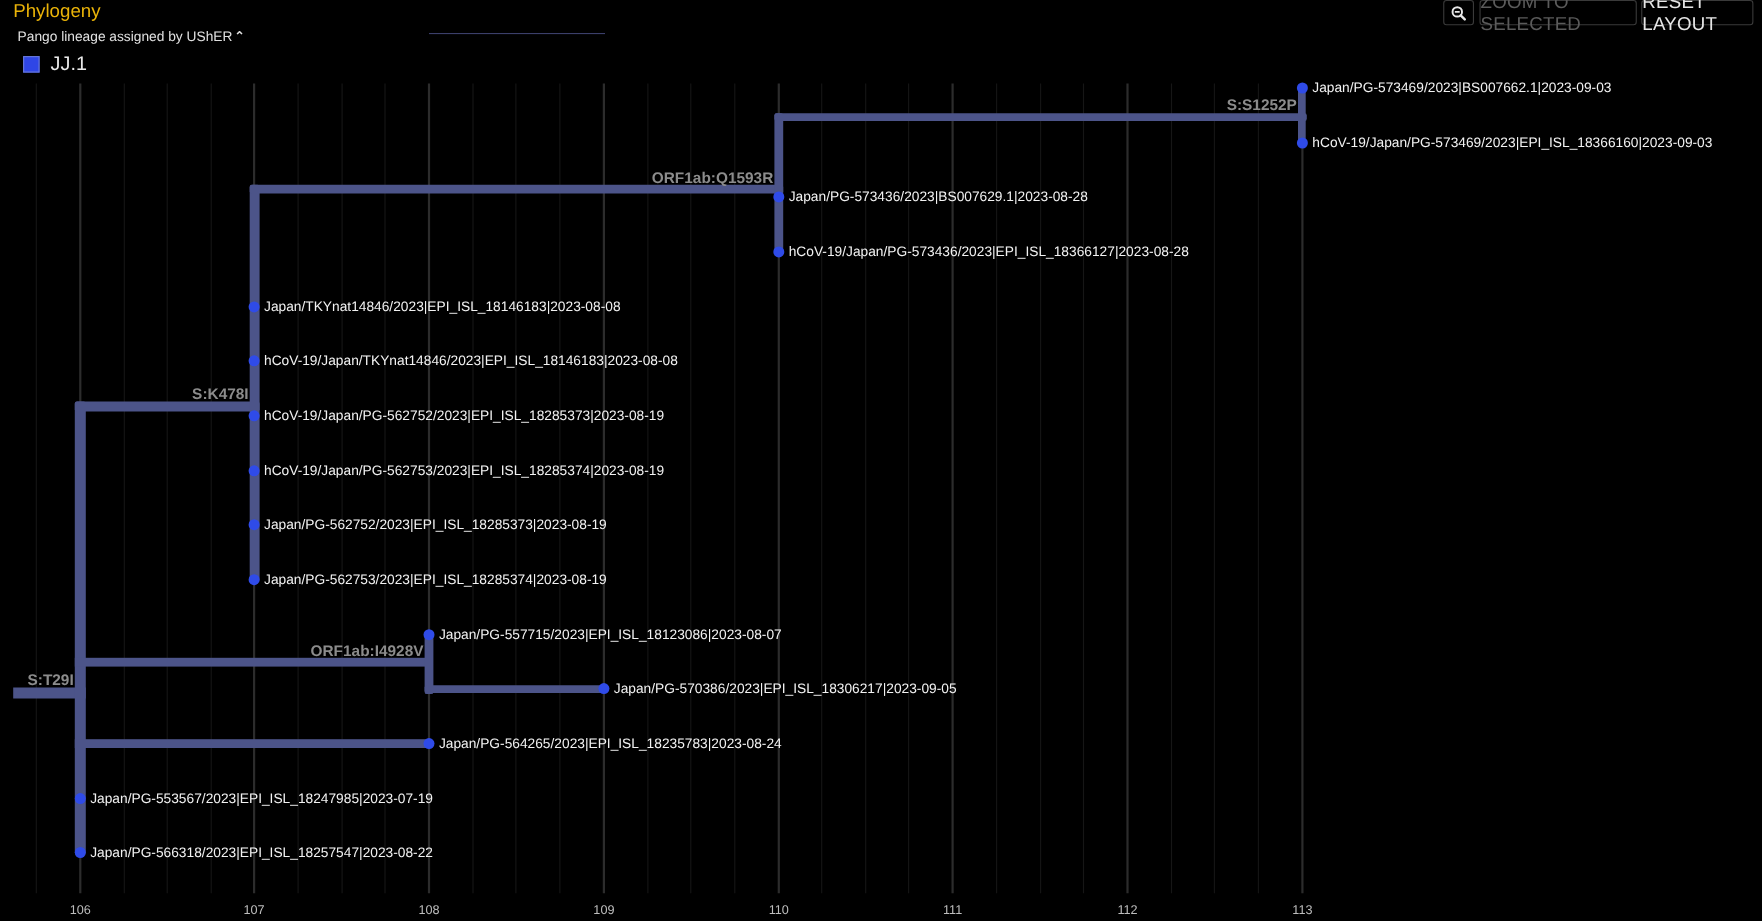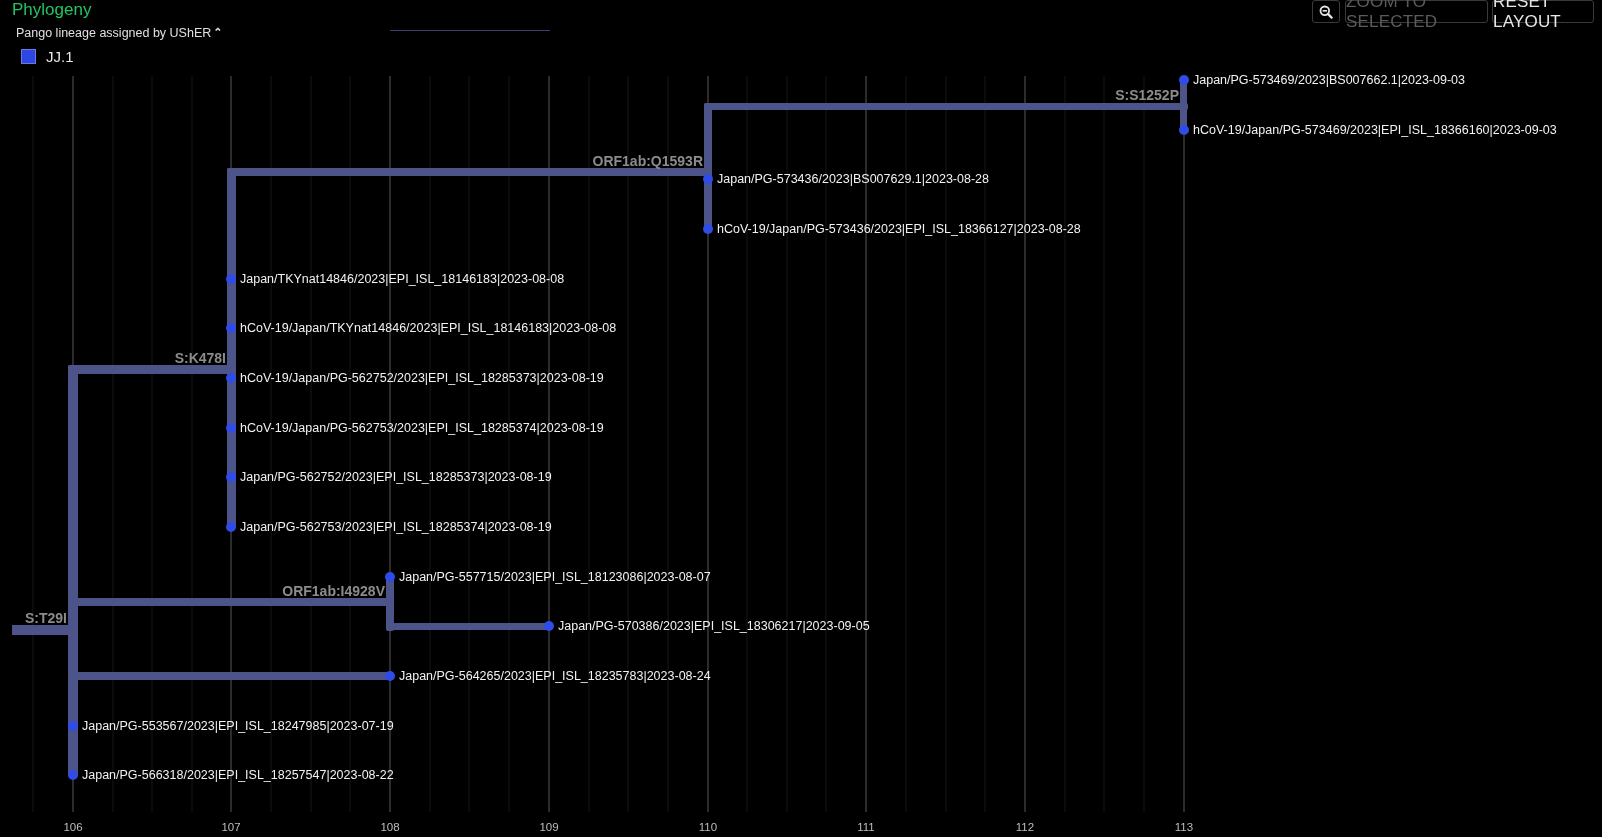--- a/index.html
+++ b/index.html
@@ -1,20 +1,20 @@
 <!DOCTYPE html>
 <html><head>
 <meta charset="utf-8">
 <style>
   html, body { margin:0; padding:0; background:#000; }
   body { width:1602px; height:837px; position:relative; overflow:hidden; font-family:"Liberation Sans", sans-serif; color:#e8e8e8; }
-  .title { position:absolute; left:12px; top:0px; font-size:17px; color:#22c55e; }
+  .title { position:absolute; left:12px; top:0px; font-size:17px; color:#eab308; }
   .legend-title { position:absolute; left:16px; top:26px; font-size:12.5px; color:#e0e0e0; display:flex; align-items:flex-end; gap:2px; cursor:pointer; }
   .legend-title .chev { font-size:11px; font-weight:bold; transform:translateY(-1px); }
-  .legend-item { position:absolute; left:21px; top:48px; display:flex; align-items:center; gap:10px; font-size:15px; }
+  .legend-item { position:absolute; left:21px; top:48px; display:flex; align-items:center; gap:10px; font-size:18px; }
   .swatch { width:15px; height:15px; background:#2f46e6; border:1px solid #6a7bd8; box-sizing:border-box; }
   .scrollbar { position:absolute; left:390px; top:30px; width:160px; height:1px; background:#3b3f6a; }
   .btn { position:absolute; top:0; height:23px; border:1px solid #3a3a3a; border-radius:3px; box-sizing:border-box; background:#000; font-size:17px; display:flex; align-items:center; justify-content:center; letter-spacing:0.2px; cursor:pointer; }
   .btn-zoomout { left:1312px; width:28px; }
   .btn-zoomsel { left:1345px; width:143px; color:#5b5b5b; }
   .btn-reset { left:1492px; width:102px; color:#e6e6e6; }
   svg.tree { position:absolute; left:0; top:0; }
   .leaf-label { font-size:12.5px; fill:#f2f2f2; font-family:"Liberation Sans", sans-serif; }
   .mut-label { font-size:14px; font-weight:bold; fill:#8c8c8c; font-family:"Liberation Sans", sans-serif; }
   .tick-label { font-size:11.5px; fill:#bdbdbd; font-family:"Liberation Sans", sans-serif; }

